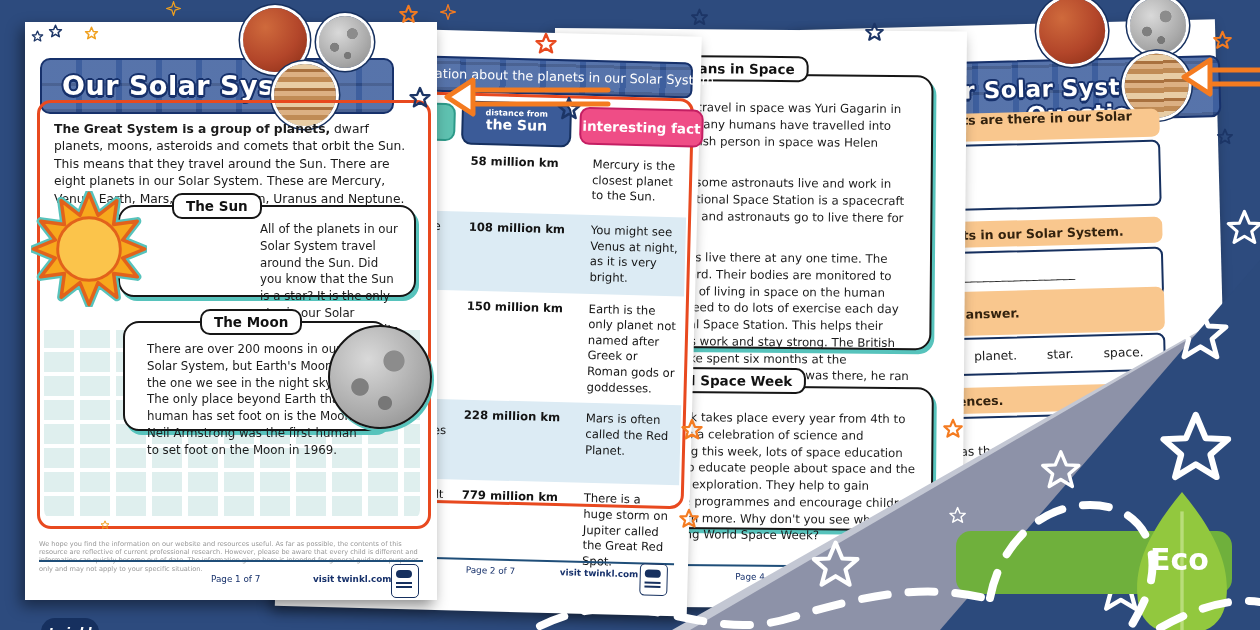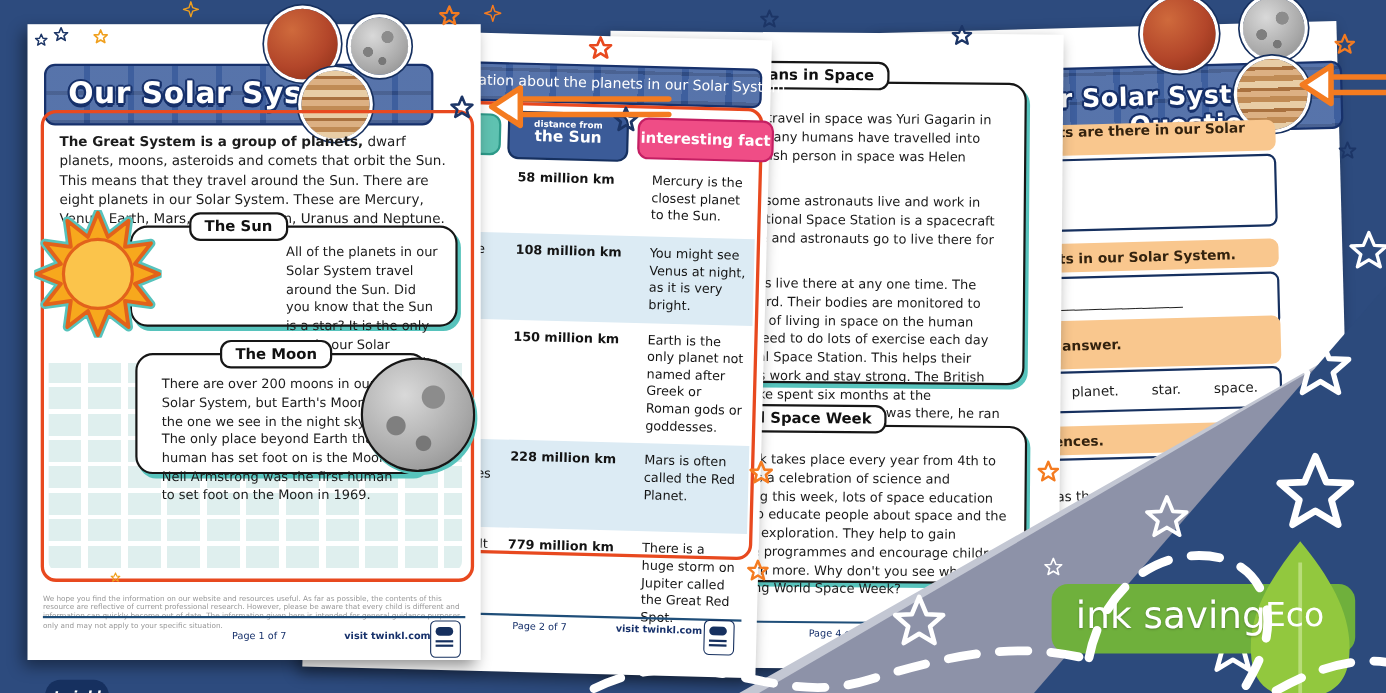--- a/index.html
+++ b/index.html
@@ -63,21 +63,21 @@
   .dstar svg{display:block;width:100%;height:auto;}
   .overlay,.arrows,.trail{position:absolute;left:0;top:0;pointer-events:none;}
   .overlay{z-index:14;}
   .arrows{z-index:12;}
   .trail{z-index:18;}
   .eco{position:absolute;left:956px;top:531px;width:276px;height:63px;z-index:16;}
   .eco .plate{position:absolute;inset:0;background:#6fb03c;border-radius:15px;}
   .eco .ink{position:absolute;left:22px;top:9px;font-size:34px;color:#fff;font-weight:normal;
             text-shadow:0 1px 2px rgba(0,0,0,.25);}
   .eco .leaf{position:absolute;left:176px;top:-41px;width:100px;height:146px;}
-  .eco .eco-txt{position:absolute;left:194px;top:11px;font-size:30px;font-weight:normal;color:#fff;}
+  .eco .eco-txt{position:absolute;left:194px;top:11px;font-size:30px;font-weight:bold;color:#fff;}
   .moon-ill{position:absolute;border-radius:50%;border:2.5px solid #161616;box-shadow:2px 3px 0 #57c3bc;z-index:4;}
 </style>
 </head>
 <body>
 
 <svg width="0" height="0" style="position:absolute">
   <defs>
     <path id="starp" d="M12,2 L14.9,8.9 L21.5,9.2 L16.3,13.7 L18.1,20.3 L12,16.6 L5.9,20.3 L7.7,13.7 L2.5,9.2 L9.1,8.9 Z"></path>
     <path id="sparkp" d="M12,1 L14.6,9.4 L23,12 L14.6,14.6 L12,23 L9.4,14.6 L1,12 L9.4,9.4 Z"></path>
     <path id="leafp" d="M50,2 C22,36 2,70 4,106 C5,136 22,148 50,148 C78,148 95,136 96,106 C98,70 78,36 50,2 Z"></path>
@@ -347,21 +347,20 @@
       <use href="#starp" transform="translate(948,506) scale(0.8)"></use>
     </g>
   </svg>
 
   <div class="eco">
     <div class="plate"></div>
     <svg class="leaf" viewBox="0 0 100 150">
       <use href="#leafp" fill="#92c83e"></use>
       <path d="M50,22 L50,146" stroke="#b9dd7a" stroke-width="3.5" fill="none"></path>
     </svg>
-    <div class="ink">ink saving</div>
     <div class="eco-txt">Eco</div>
   </div>
 
   <svg class="trail" width="1260" height="630">
     <g fill="none" stroke="#fff" stroke-width="8" stroke-linecap="round" stroke-dasharray="26 21">
       <path d="M540,626 C640,578 700,646 790,618 S930,586 985,598"></path>
       <path d="M990,598 C1000,545 1040,505 1090,505 C1140,505 1160,545 1150,585 C1144,606 1134,620 1128,632"></path>
       <path d="M1160,628 C1200,605 1235,598 1260,602"></path>
     </g>
   </svg>

